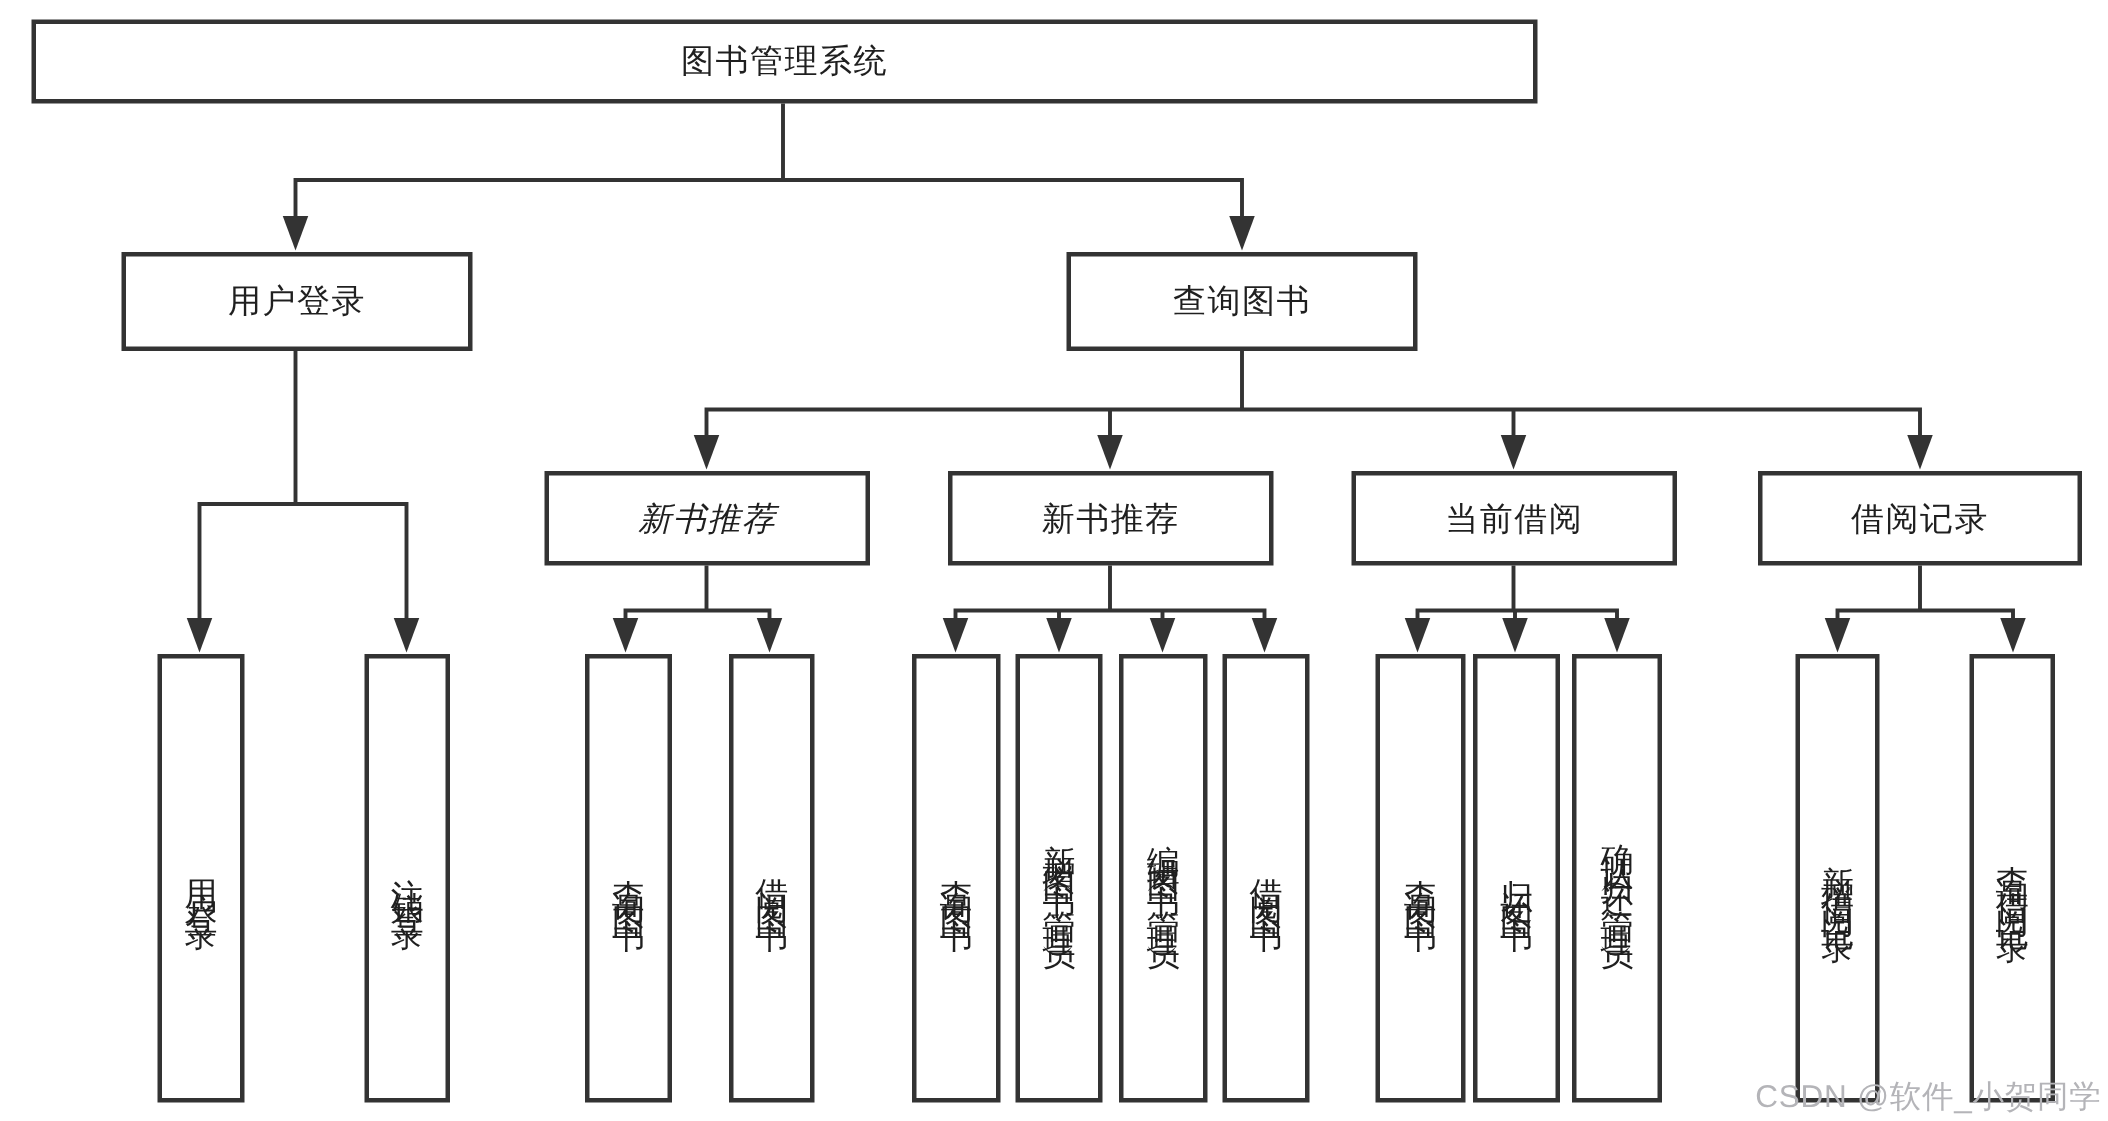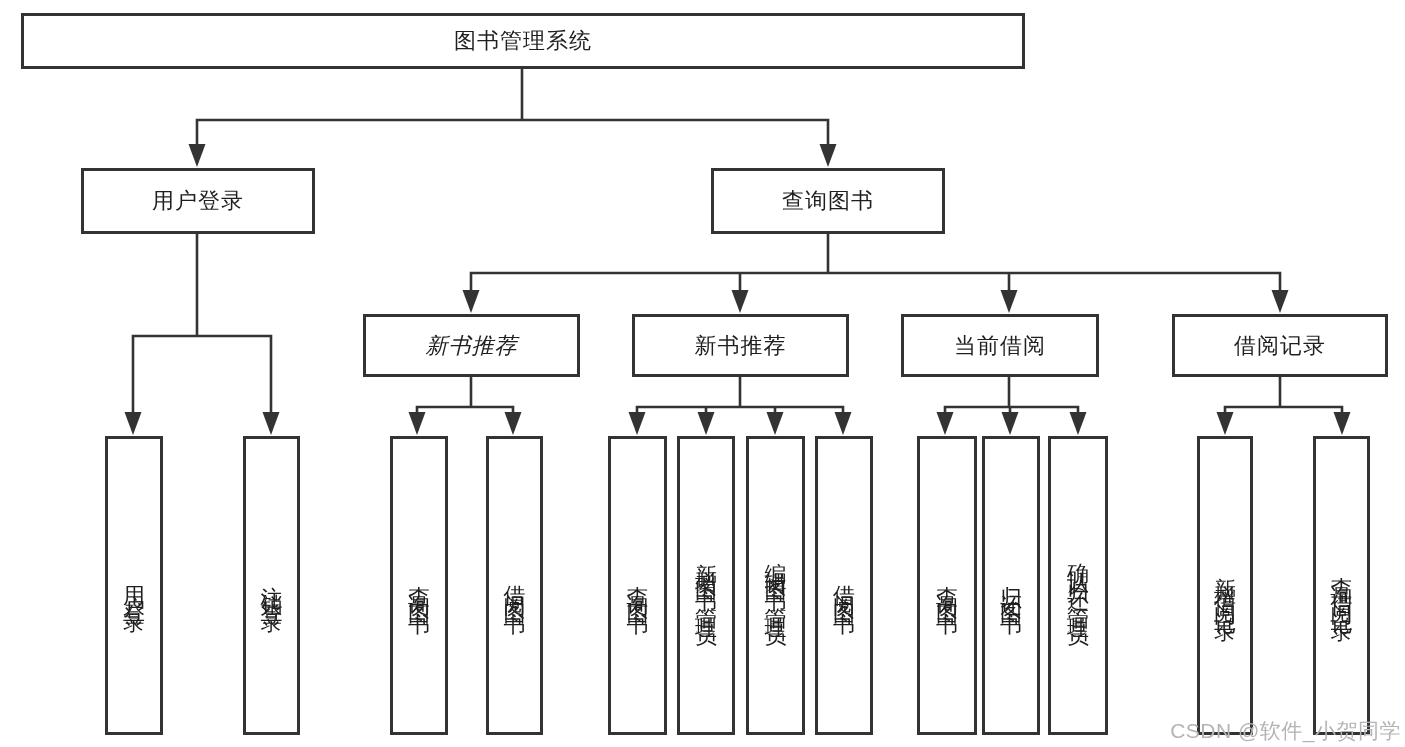--- a/index.html
+++ b/index.html
@@ -49,21 +49,21 @@
     letter-spacing:9px;
     color:var(--text);
     line-height:1;
   }
   
   #node-root        {left:21px;  top:13px;  width:1004px; height:56px;font-family:Liberation Mono, monospace;}
   #node-user-login  {left:81px;  top:168px; width:234px;  height:66px;}
   #node-book-mgmt   {left:711px; top:168px; width:234px;  height:66px;}
   #node-new-book    {left:363px; top:314px; width:217px;  height:63px;font-style:italic;}
   #node-book-borrow {left:632px; top:314px; width:217px;  height:63px;}
-  #node-cur-borrow  {left:901px; top:314px; width:198px;  height:63px;}
+  #node-cur-borrow  {left:901px; top:314px; width:217px;  height:63px;}
   #node-borrow-rec  {left:1172px;top:314px; width:216px;  height:63px;}
   #leaf-u1{left:105px; width:58px;}
   #leaf-u2{left:243px; width:57px;}
   #leaf-n1{left:390px; width:58px;}
   #leaf-n2{left:486px; width:57px;}
   #leaf-b1{left:608px; width:59px;}
   #leaf-b2{left:677px; width:58px;}
   #leaf-b3{left:746px; width:59px;}
   #leaf-b4{left:815px; width:58px;}
   #leaf-c1{left:917px; width:60px;}

